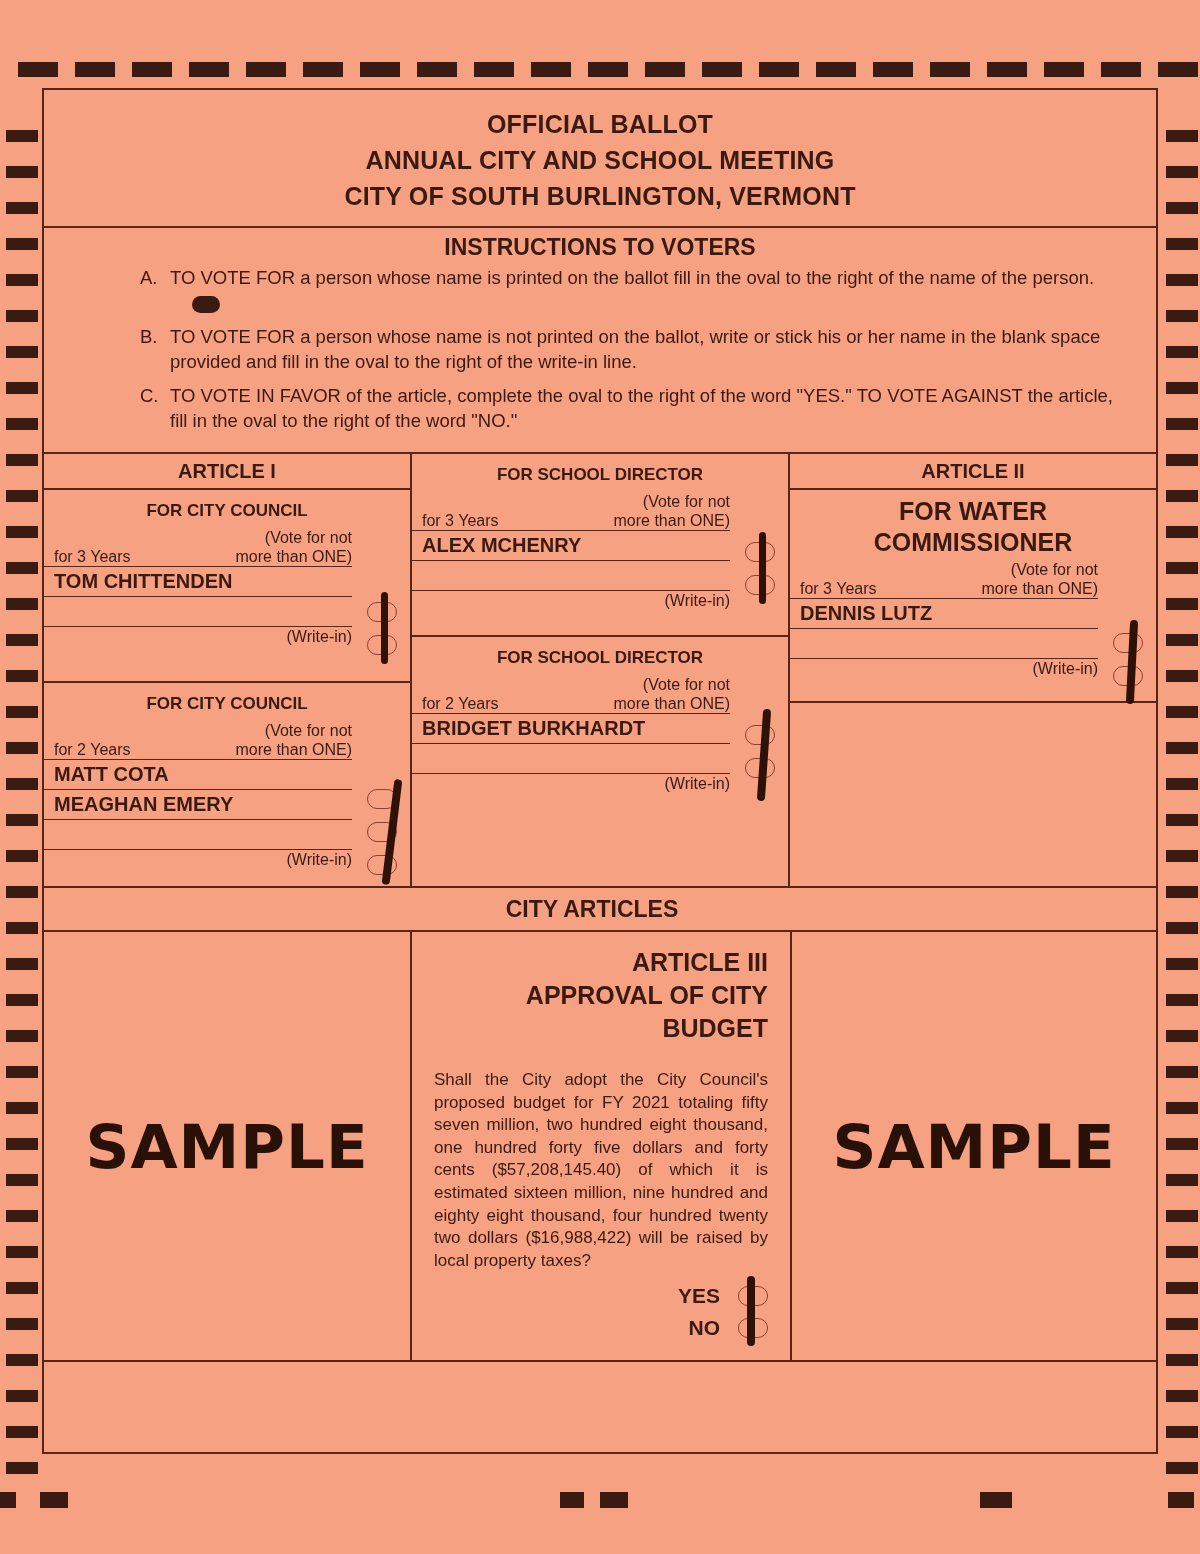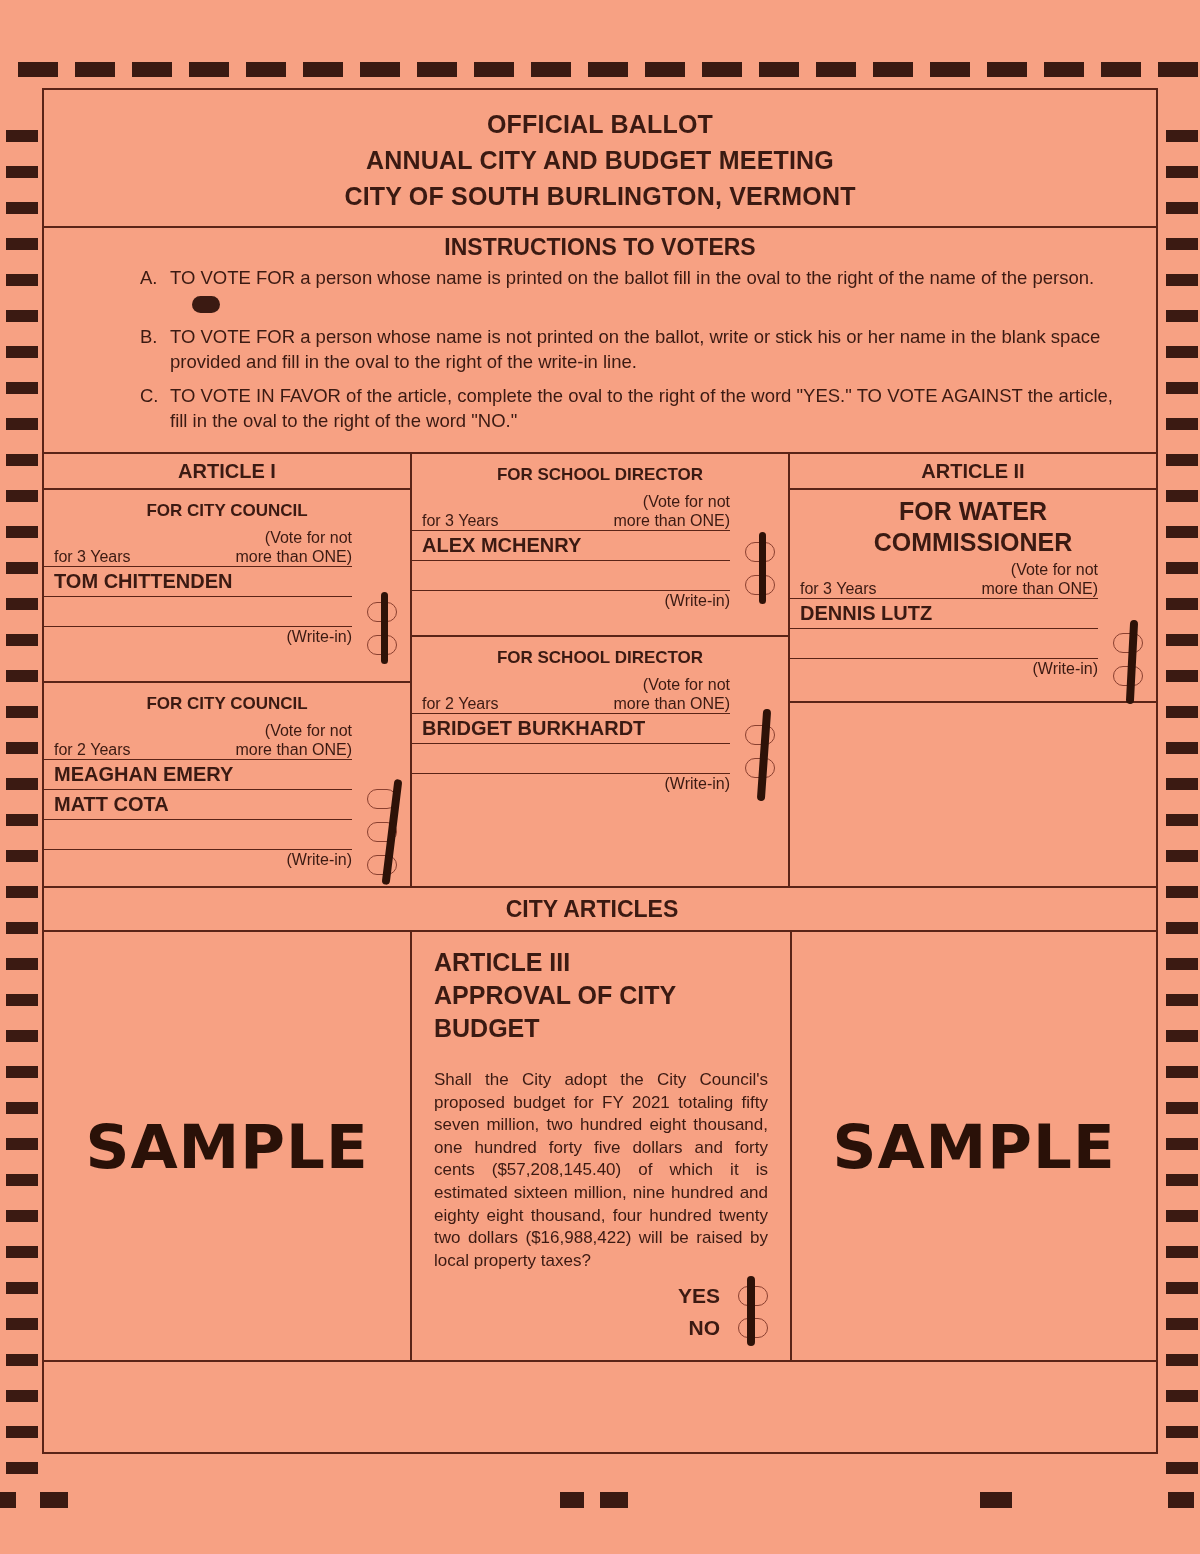--- a/index.html
+++ b/index.html
@@ -134,21 +134,21 @@
   .artrow{display:flex;height:430px;border-bottom:2px solid #5a2417;box-sizing:border-box;}
   .sampbox{width:368px;display:flex;align-items:center;justify-content:center;box-sizing:border-box;}
   .sampbox.l{border-right:2px solid #5a2417;}
   .sampbox.r{flex:1;border-left:2px solid #5a2417;}
   .sample{
     font-family:"DejaVu Sans", sans-serif;
     font-weight:bold;font-size:61px;color:#2a1108;
     letter-spacing:1px;
   }
   .artcol{width:378px;box-sizing:border-box;padding:14px 22px 0 22px;position:relative;}
-  .art-title{text-align:left;font-weight:bold;font-size:25px;line-height:33px;}
+  .art-title{text-align:right;font-weight:bold;font-size:25px;line-height:33px;}
   .art-body{
     margin-top:24px;font-size:17px;line-height:22.6px;
     text-align:justify;
   }
   .ynwrap{position:absolute;right:22px;bottom:16px;width:150px;}
   .ynrow{display:flex;align-items:center;justify-content:flex-end;height:32px;position:relative;}
   .ynrow .yl{font-weight:bold;font-size:21px;margin-right:18px;}
 
   
   .footer{
@@ -268,21 +268,21 @@
     <div class="tm" style="left: 560px; top: 0px; width: 24px; height: 16px;"></div>
     <div class="tm" style="left: 600px; top: 0px; width: 28px; height: 16px;"></div>
     <div class="tm" style="left: 980px; top: 0px; width: 32px; height: 16px;"></div>
     <div class="tm" style="left: 1168px; top: 0px; width: 26px; height: 16px;"></div>
   </div>
 
 <div class="ballot">
 
   <div class="hdr">
     <div class="ln">OFFICIAL BALLOT</div>
-    <div class="ln">ANNUAL CITY AND BUDGET MEETING</div>
+    <div class="ln">ANNUAL CITY AND SCHOOL MEETING</div>
     <div class="ln">CITY OF SOUTH BURLINGTON, VERMONT</div>
   </div>
 
   <div class="instr">
     <h2>INSTRUCTIONS TO VOTERS</h2>
 
     <div class="irow">
       <div class="lbl">A.</div>
       <div class="txt"><span>TO VOTE FOR a person whose name is printed on the ballot fill in the oval to the right of the name of the person.</span><span class="oval-filled"></span></div>
     </div>
@@ -316,22 +316,22 @@
         <div class="oval" style="right:13px;top:145px;"></div>
         <div class="stroke" style="right:22px;top:102px;width:7px;height:72px;"></div>
       </div>
 
       <div class="contest last">
         <div class="office">FOR CITY COUNCIL</div>
         <div class="termrow">
           <div class="term">for 2 Years</div>
           <div class="voteno">(Vote for not<br>more than ONE)</div>
         </div>
+        <div class="cand">MATT COTA</div>
         <div class="cand">MEAGHAN EMERY</div>
-        <div class="cand">MATT COTA</div>
         <div class="blankline"></div>
         <div class="writein">(Write-in)</div>
         <div class="oval" style="right:13px;top:106px;"></div>
         <div class="oval" style="right:13px;top:139px;"></div>
         <div class="oval" style="right:13px;top:172px;"></div>
         <div class="stroke" style="right:14px;top:96px;width:8px;height:106px;transform:rotate(7deg);"></div>
       </div>
     </div>
 
     <div class="col mid">

